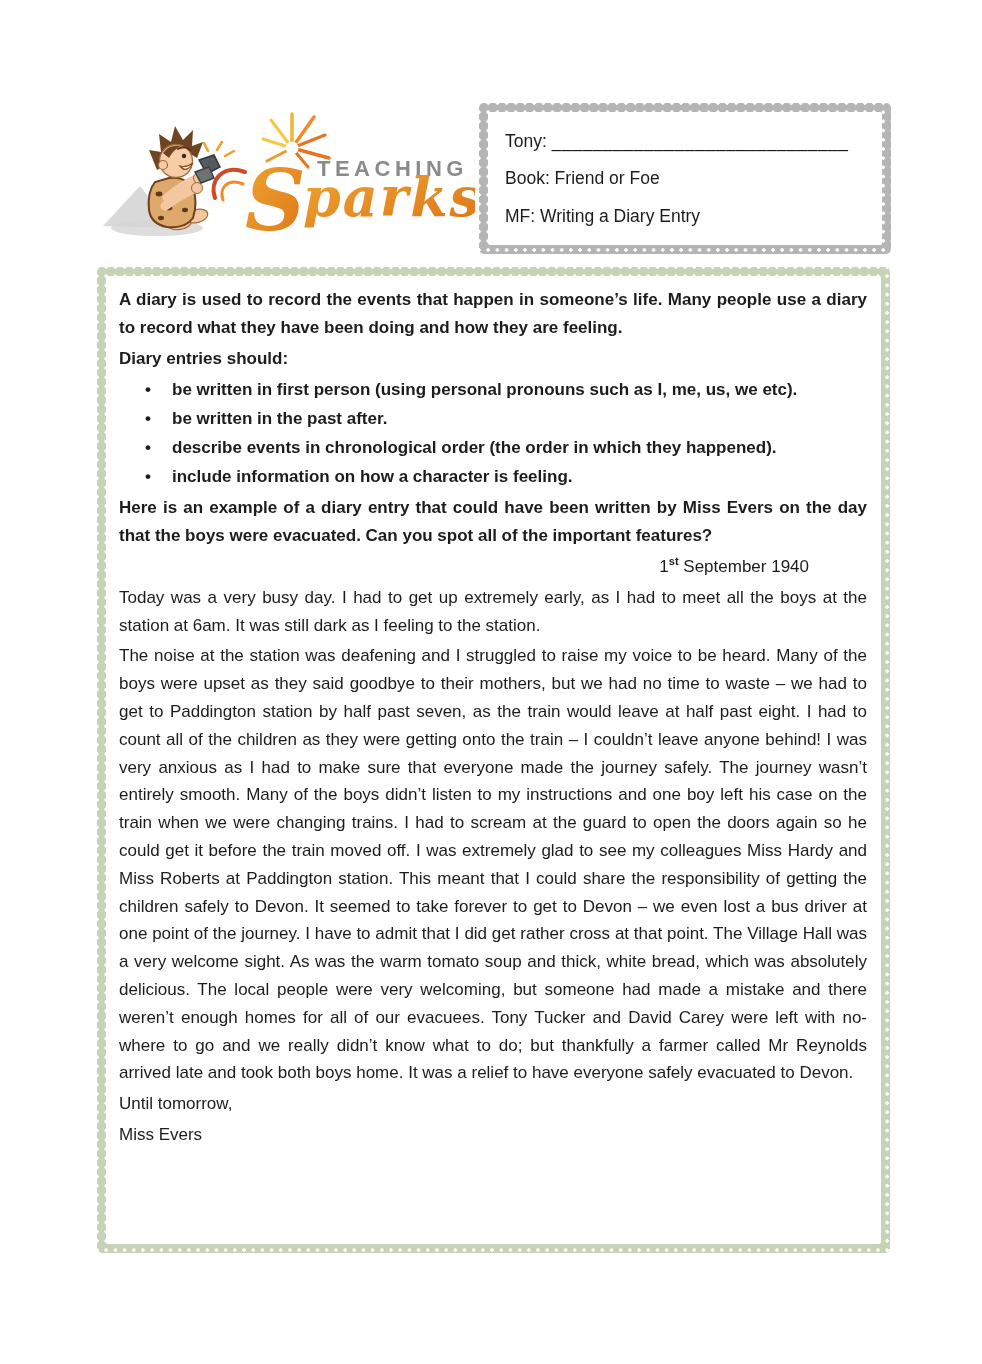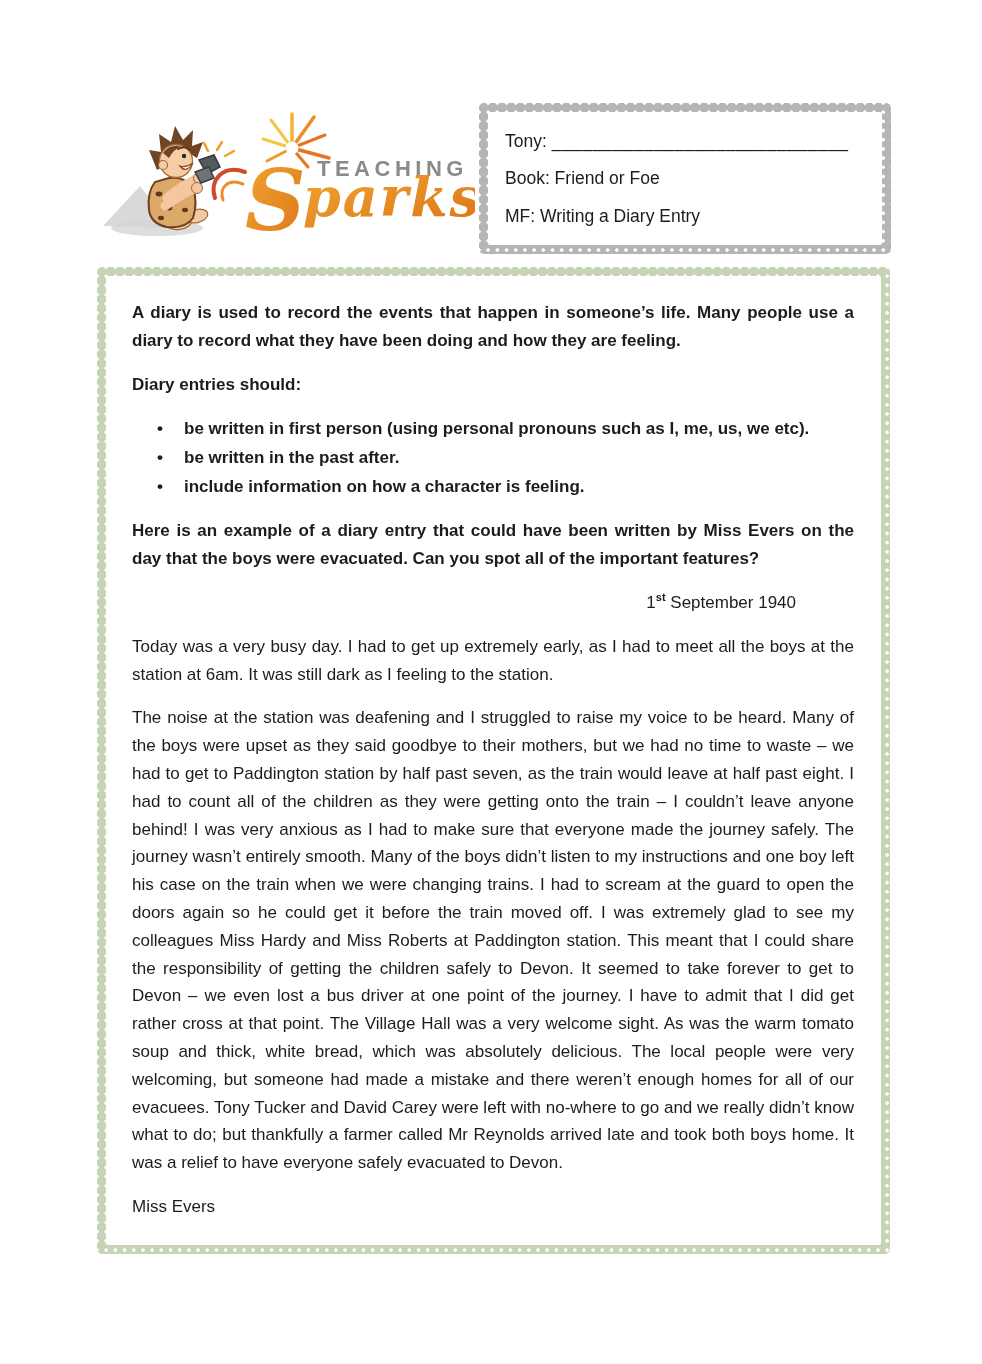--- a/index.html
+++ b/index.html
@@ -15,24 +15,24 @@
   }
   .frame-inner{background:#ffffff;flex:1;box-sizing:border-box;border-radius:2px;}
   .frame.gray{left:479px;top:103px;width:412px;height:151px;background-color:#b5b5b5;}
   .frame.green{left:97px;top:267px;width:793px;min-height:986px;background-color:#c6d3b6;}
   .header-inner{
     display:flex;flex-direction:column;justify-content:space-evenly;
     padding:2px 17px;font-size:17.5px;
   }
   .blank{letter-spacing:.5px;}
   .main-inner{padding:7px 11px 8px 10px;font-size:17px;line-height:27.8px;}
-  p{margin:16px;}
+  p{margin:3px;}
   .b{font-weight:bold;}
   .j{text-align:justify;}
-  ul{list-style:none;margin:12px;padding:0;}
+  ul{list-style:none;margin:0;padding:0;}
   li{position:relative;padding-left:56px;line-height:29px;}
   li::before{content:"\2022";position:absolute;left:29px;font-weight:bold;}
   .date{text-align:right;padding-right:58px;}
   sup{font-size:11px;vertical-align:super;line-height:0;font-weight:bold;}
   .logo{position:absolute;left:95px;top:106px;width:380px;height:140px;}
   .logo text{font-family:"Liberation Sans",sans-serif;}
   .logo .script{font-family:"DejaVu Serif",serif;font-style:italic;font-weight:bold;}
 </style>
 </head>
 <body>
@@ -113,21 +113,23 @@
   </div>
 </div>
 
 <div class="frame green">
   <div class="frame-inner main-inner">
     <p class="b j">A diary is used to record the events that happen in someone’s life. Many people use a diary to record what they have been doing and how they are feeling.</p>
     <p class="b">Diary entries should:</p>
     <ul>
       <li class="b">be written in first person (using personal pronouns such as I, me, us, we etc).</li>
       <li class="b">be written in the past after.</li>
+      <li class="b">describe events in chronological order (the order in which they happened).</li>
       <li class="b">include information on how a character is feeling.</li>
     </ul>
     <p class="b j">Here is an example of a diary entry that could have been written by Miss Evers on the day that the boys were evacuated. Can you spot all of the important features?</p>
     <p class="date"><span>1</span><sup>st</sup> <span>September 1940</span></p>
     <p class="j">Today was a very busy day. I had to get up extremely early, as I had to meet all the boys at the station at 6am. It was still dark as I feeling to the station.</p>
     <p class="j">The noise at the station was deafening and I struggled to raise my voice to be heard. Many of the boys were upset as they said goodbye to their mothers, but we had no time to waste – we had to get to Paddington station by half past seven, as the train would leave at half past eight. I had to count all of the children as they were getting onto the train – I couldn’t leave anyone behind! I was very anxious as I had to make sure that everyone made the journey safely. The journey wasn’t entirely smooth. Many of the boys didn’t listen to my instructions and one boy left his case on the train when we were changing trains. I had to scream at the guard to open the doors again so he could get it before the train moved off. I was extremely glad to see my colleagues Miss Hardy and Miss Roberts at Paddington station. This meant that I could share the responsibility of getting the children safely to Devon. It seemed to take forever to get to Devon – we even lost a bus driver at one point of the journey. I have to admit that I did get rather cross at that point. The Village Hall was a very welcome sight. As was the warm tomato soup and thick, white bread, which was absolutely delicious. The local people were very welcoming, but someone had made a mistake and there weren’t enough homes for all of our evacuees. Tony Tucker and David Carey were left with no-where to go and we really didn’t know what to do; but thankfully a farmer called Mr Reynolds arrived late and took both boys home. It was a relief to have everyone safely evacuated to Devon.</p>
+    <p>Until tomorrow,</p>
     <p>Miss Evers</p>
   </div>
 </div>
 
 </body></html>

